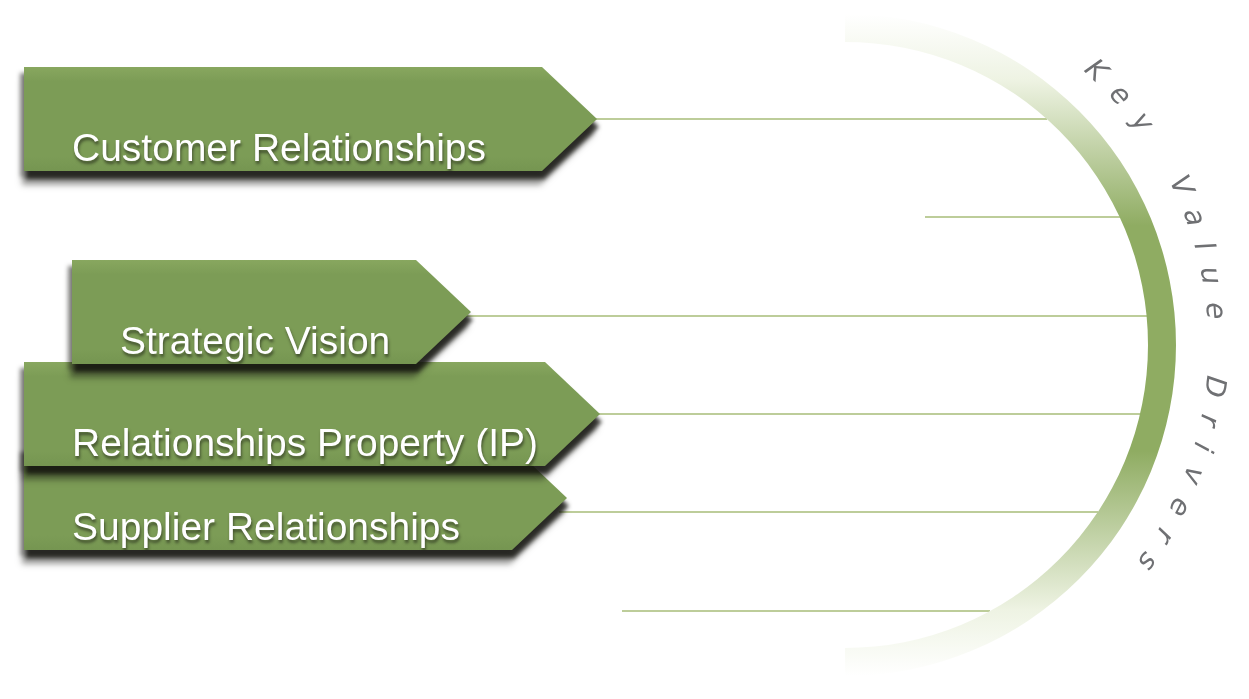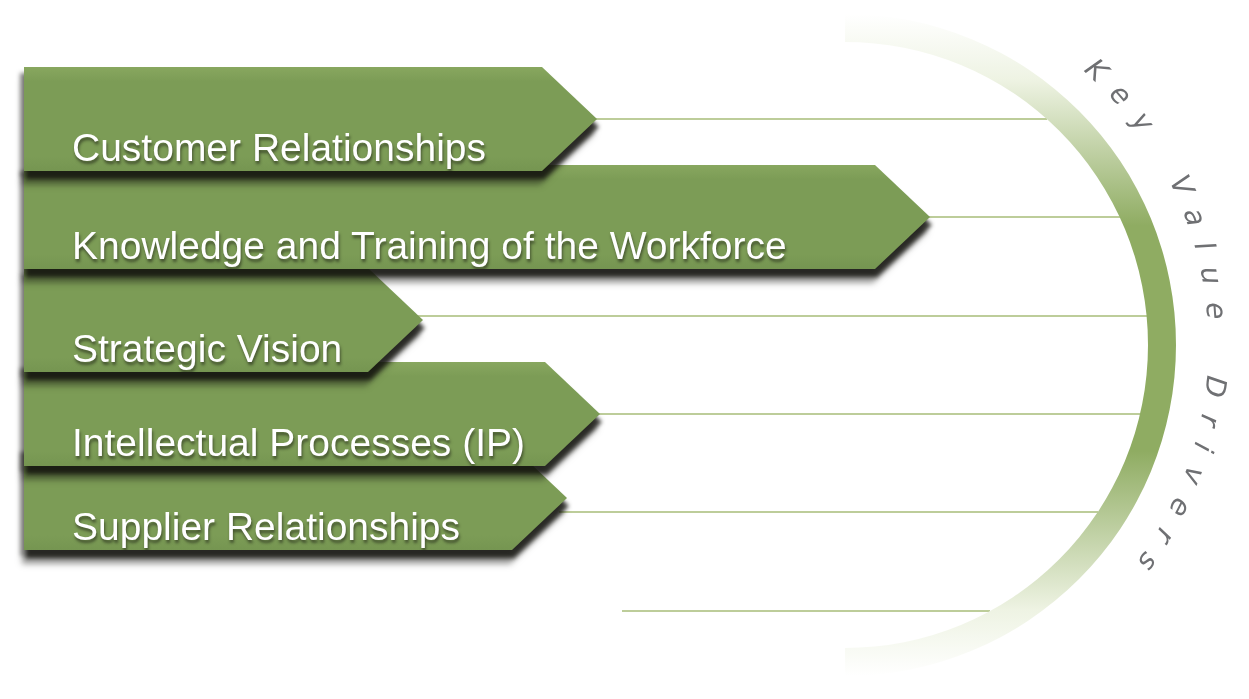--- a/index.html
+++ b/index.html
@@ -60,21 +60,21 @@
     font-size: 39px;
     line-height: 1;
     color: var(--label-text, #ffffff);
     text-shadow: 1px 3px 3px rgba(20, 20, 15, 0.55);
     white-space: nowrap;
     padding-bottom: 4px;
   }
 
   .a1 { top: 67px;  width: 573px; z-index: 16; }
   .a2 { top: 165px; width: 906px; z-index: 15; }
-  .a3 { top: 268px; width: 399px; z-index: 14; }
+  .a3 { top: 260px; width: 399px; z-index: 14; margin-left: 48px; }
   .a4 { top: 362px; width: 576px; z-index: 13; }
   .a5 { top: 446px; width: 543px; z-index: 12; }
   .a6 { top: 559px; width: 606px; z-index: 11; }
 </style>
 </head>
 <body>
 
 <div id="stage">
 
   <svg id="arc-layer" viewBox="0 0 1249 699" xmlns="http://www.w3.org/2000/svg" aria-hidden="false">
@@ -105,35 +105,30 @@
       <textPath href="#captionPath" startOffset="0">Key Value Drivers</textPath>
     </text>
   </svg>
 
   <div class="arrow a1">
     <div class="arrow-shape">
       <span class="arrow-label">Customer Relationships</span>
     </div>
   </div>
 
-  <div class="arrow a2">
-    <div class="arrow-shape">
-      <span class="arrow-label">Knowledge and Training of the Workforce</span>
-    </div>
-  </div>
 
   <div class="arrow a3">
     <div class="arrow-shape">
       <span class="arrow-label">Strategic Vision</span>
     </div>
   </div>
 
   <div class="arrow a4">
     <div class="arrow-shape">
-      <span class="arrow-label">Intellectual Processes (IP)</span>
+      <span class="arrow-label">Relationships Property (IP)</span>
     </div>
   </div>
 
   <div class="arrow a5">
     <div class="arrow-shape">
       <span class="arrow-label">Supplier Relationships</span>
     </div>
   </div>
 
 

